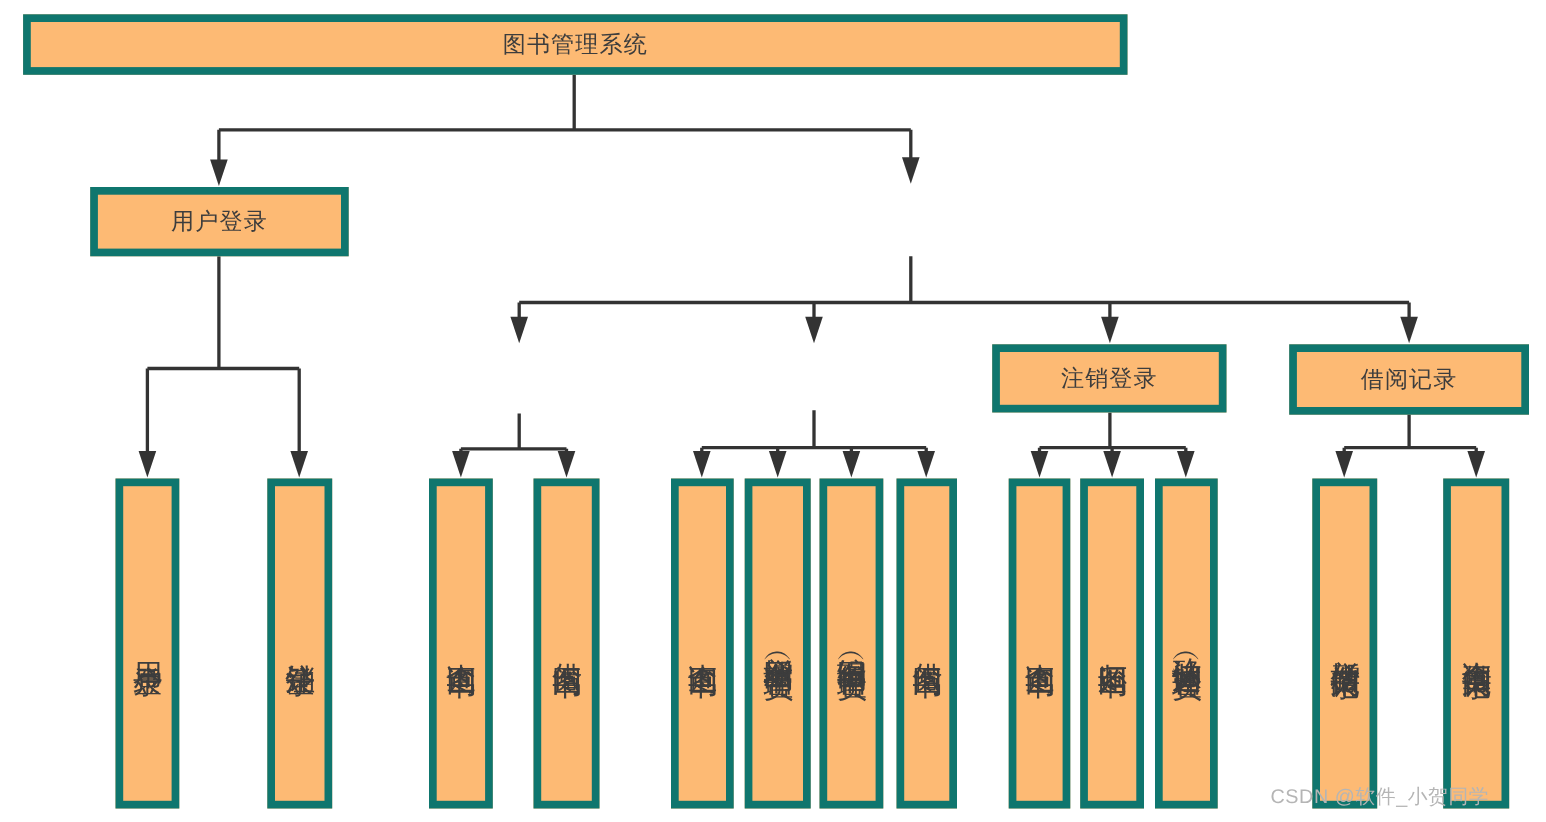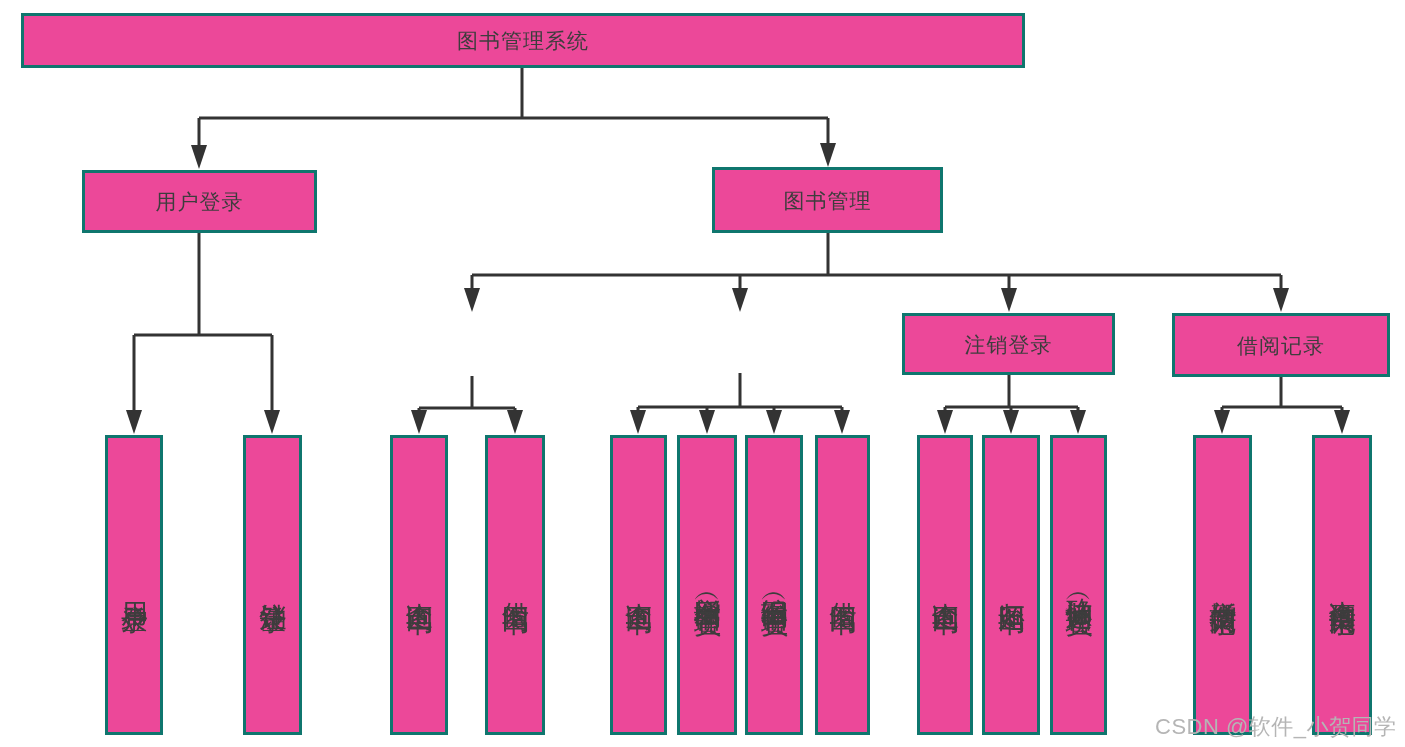--- a/index.html
+++ b/index.html
@@ -17,22 +17,22 @@
   }
   svg.wires {
     position: absolute;
     left: 0; top: 0;
     width: 1405px; height: 747px;
     z-index: 1;
   }
   .node {
     position: absolute;
     box-sizing: border-box;
-    background: #ec4899;
-    border: 3px solid #0f766e;
+    background: #fdba74;
+    border: 7px solid #0f766e;
     display: flex;
     align-items: center;
     justify-content: center;
     color: #3d3d3d;
     z-index: 2;
     text-align: center;
   }
   .node.h {
     font-size: 21px;
     letter-spacing: 1px;
@@ -43,21 +43,21 @@
     writing-mode: vertical-rl;
     text-orientation: mixed;
     font-size: 27px;
     letter-spacing: 2px;
     line-height: 1;
   }
   .watermark {
     position: absolute;
     left: 1155px;
     top: 712px;
-    font-size: 22px;
+    font-size: 18px;
     color: #b5b5b5;
     letter-spacing: 0.5px;
     z-index: 5;
     white-space: nowrap;
   }
 </style>
 </head>
 <body>
 
 <div class="canvas">
@@ -125,23 +125,20 @@
     </g>
   </svg>
 
   <div class="node h" style="left:21px; top:13px; width:1004px; height:55px;">
     <span>图书管理系统</span>
   </div>
 
   <div class="node h" style="left:82px; top:170px; width:235px; height:63px;">
     <span>用户登录</span>
   </div>
-  <div class="node h" style="left:712px; top:167px; width:231px; height:66px;">
-    <span>图书管理</span>
-  </div>
 
   <div class="node h" style="left:902px; top:313px; width:213px; height:62px;">
     <span>注销登录</span>
   </div>
   <div class="node h" style="left:1172px; top:313px; width:218px; height:64px;">
     <span>借阅记录</span>
   </div>
 
   <div class="node v" style="left:105px; top:435px; width:58px; height:300px;">
     <span>用户登录</span>

